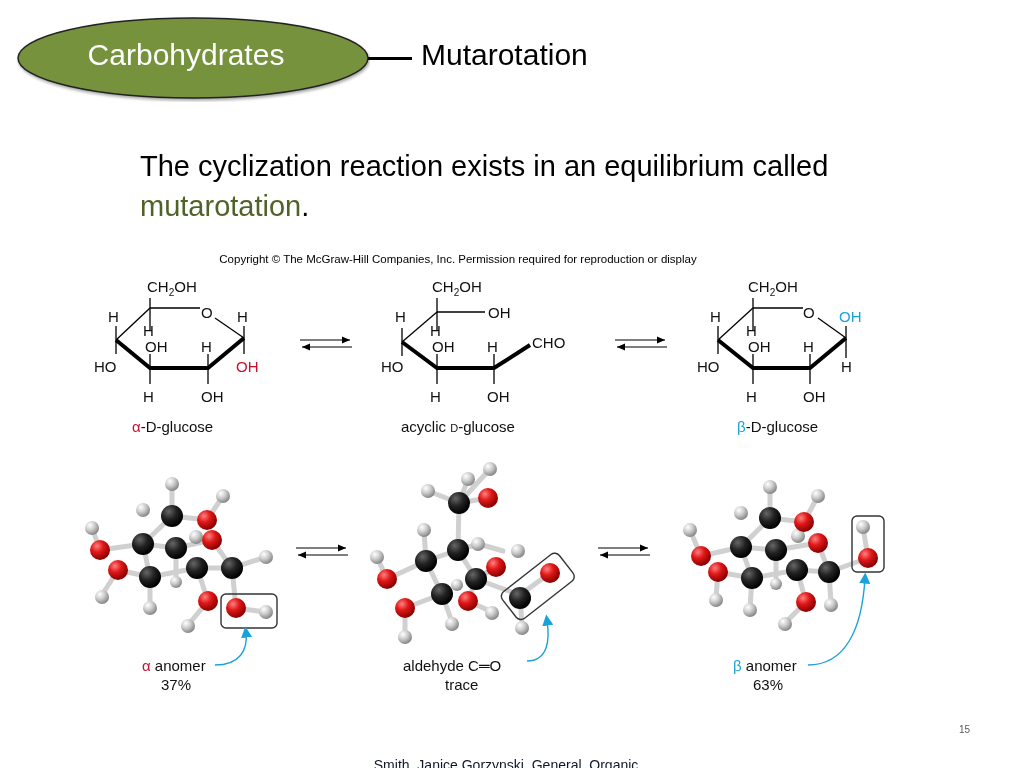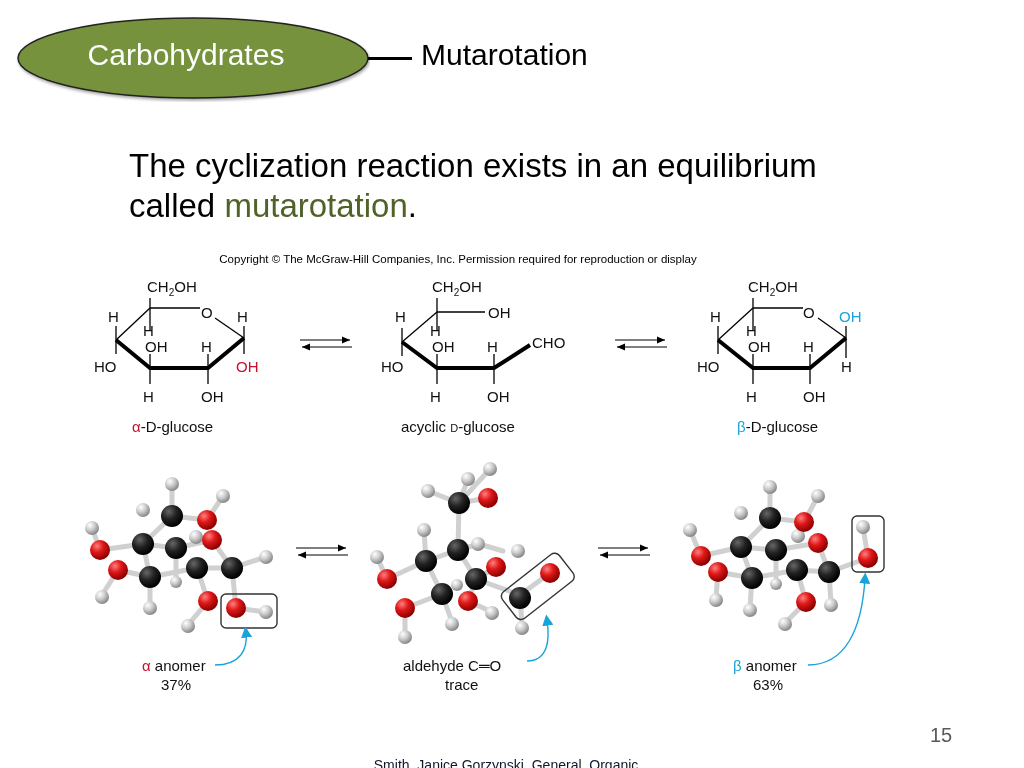--- a/index.html
+++ b/index.html
@@ -2,27 +2,27 @@
 <html><head>
 <meta charset="utf-8">
 <style>
   html,body{margin:0;padding:0;background:#fff;}
   body{width:1024px;height:768px;position:relative;overflow:hidden;font-family:"Liberation Sans",sans-serif;color:#000;}
   .abs{position:absolute;}
   #oval{left:16px;top:16px;width:354px;height:86px;}
   #oval-label{left:9px;top:38px;width:354px;text-align:center;color:#fff;font-size:30px;}
   #connector{left:368px;top:57px;width:44px;height:3px;background:#000;}
   #title{left:421px;top:38px;font-size:30px;}
-  #body{left:129px;top:146px;font-size:33px;line-height:40px;width:760px;}
+  #body{left:140px;top:146px;font-size:29px;line-height:40px;width:760px;}
   .green{color:#4f6228;}
   #copyright{left:0;top:253px;width:916px;text-align:center;font-size:11.5px;padding-left:-20px;}
   #chem{left:0;top:0;}
   .lbl{font-family:"Liberation Sans",sans-serif;font-size:15px;}
   #citation{left:330px;top:712px;width:356px;text-align:center;font-size:14px;color:#0f172a;line-height:22px;margin-top:42px;}
-  #page-num{left:930px;top:724px;font-size:20px;color:#595959;width:40px;text-align:left;}
+  #page-num{left:930px;top:724px;font-size:10px;color:#595959;width:40px;text-align:right;}
 </style>
 </head>
 <body>
 
 <svg id="oval" class="abs" viewBox="0 0 354 86">
   <defs>
     <filter id="sh" x="-10%" y="-10%" width="120%" height="130%">
       <feDropShadow dx="1" dy="2" stdDeviation="1.5" flood-color="#000" flood-opacity="0.35"></feDropShadow>
     </filter>
   </defs>

